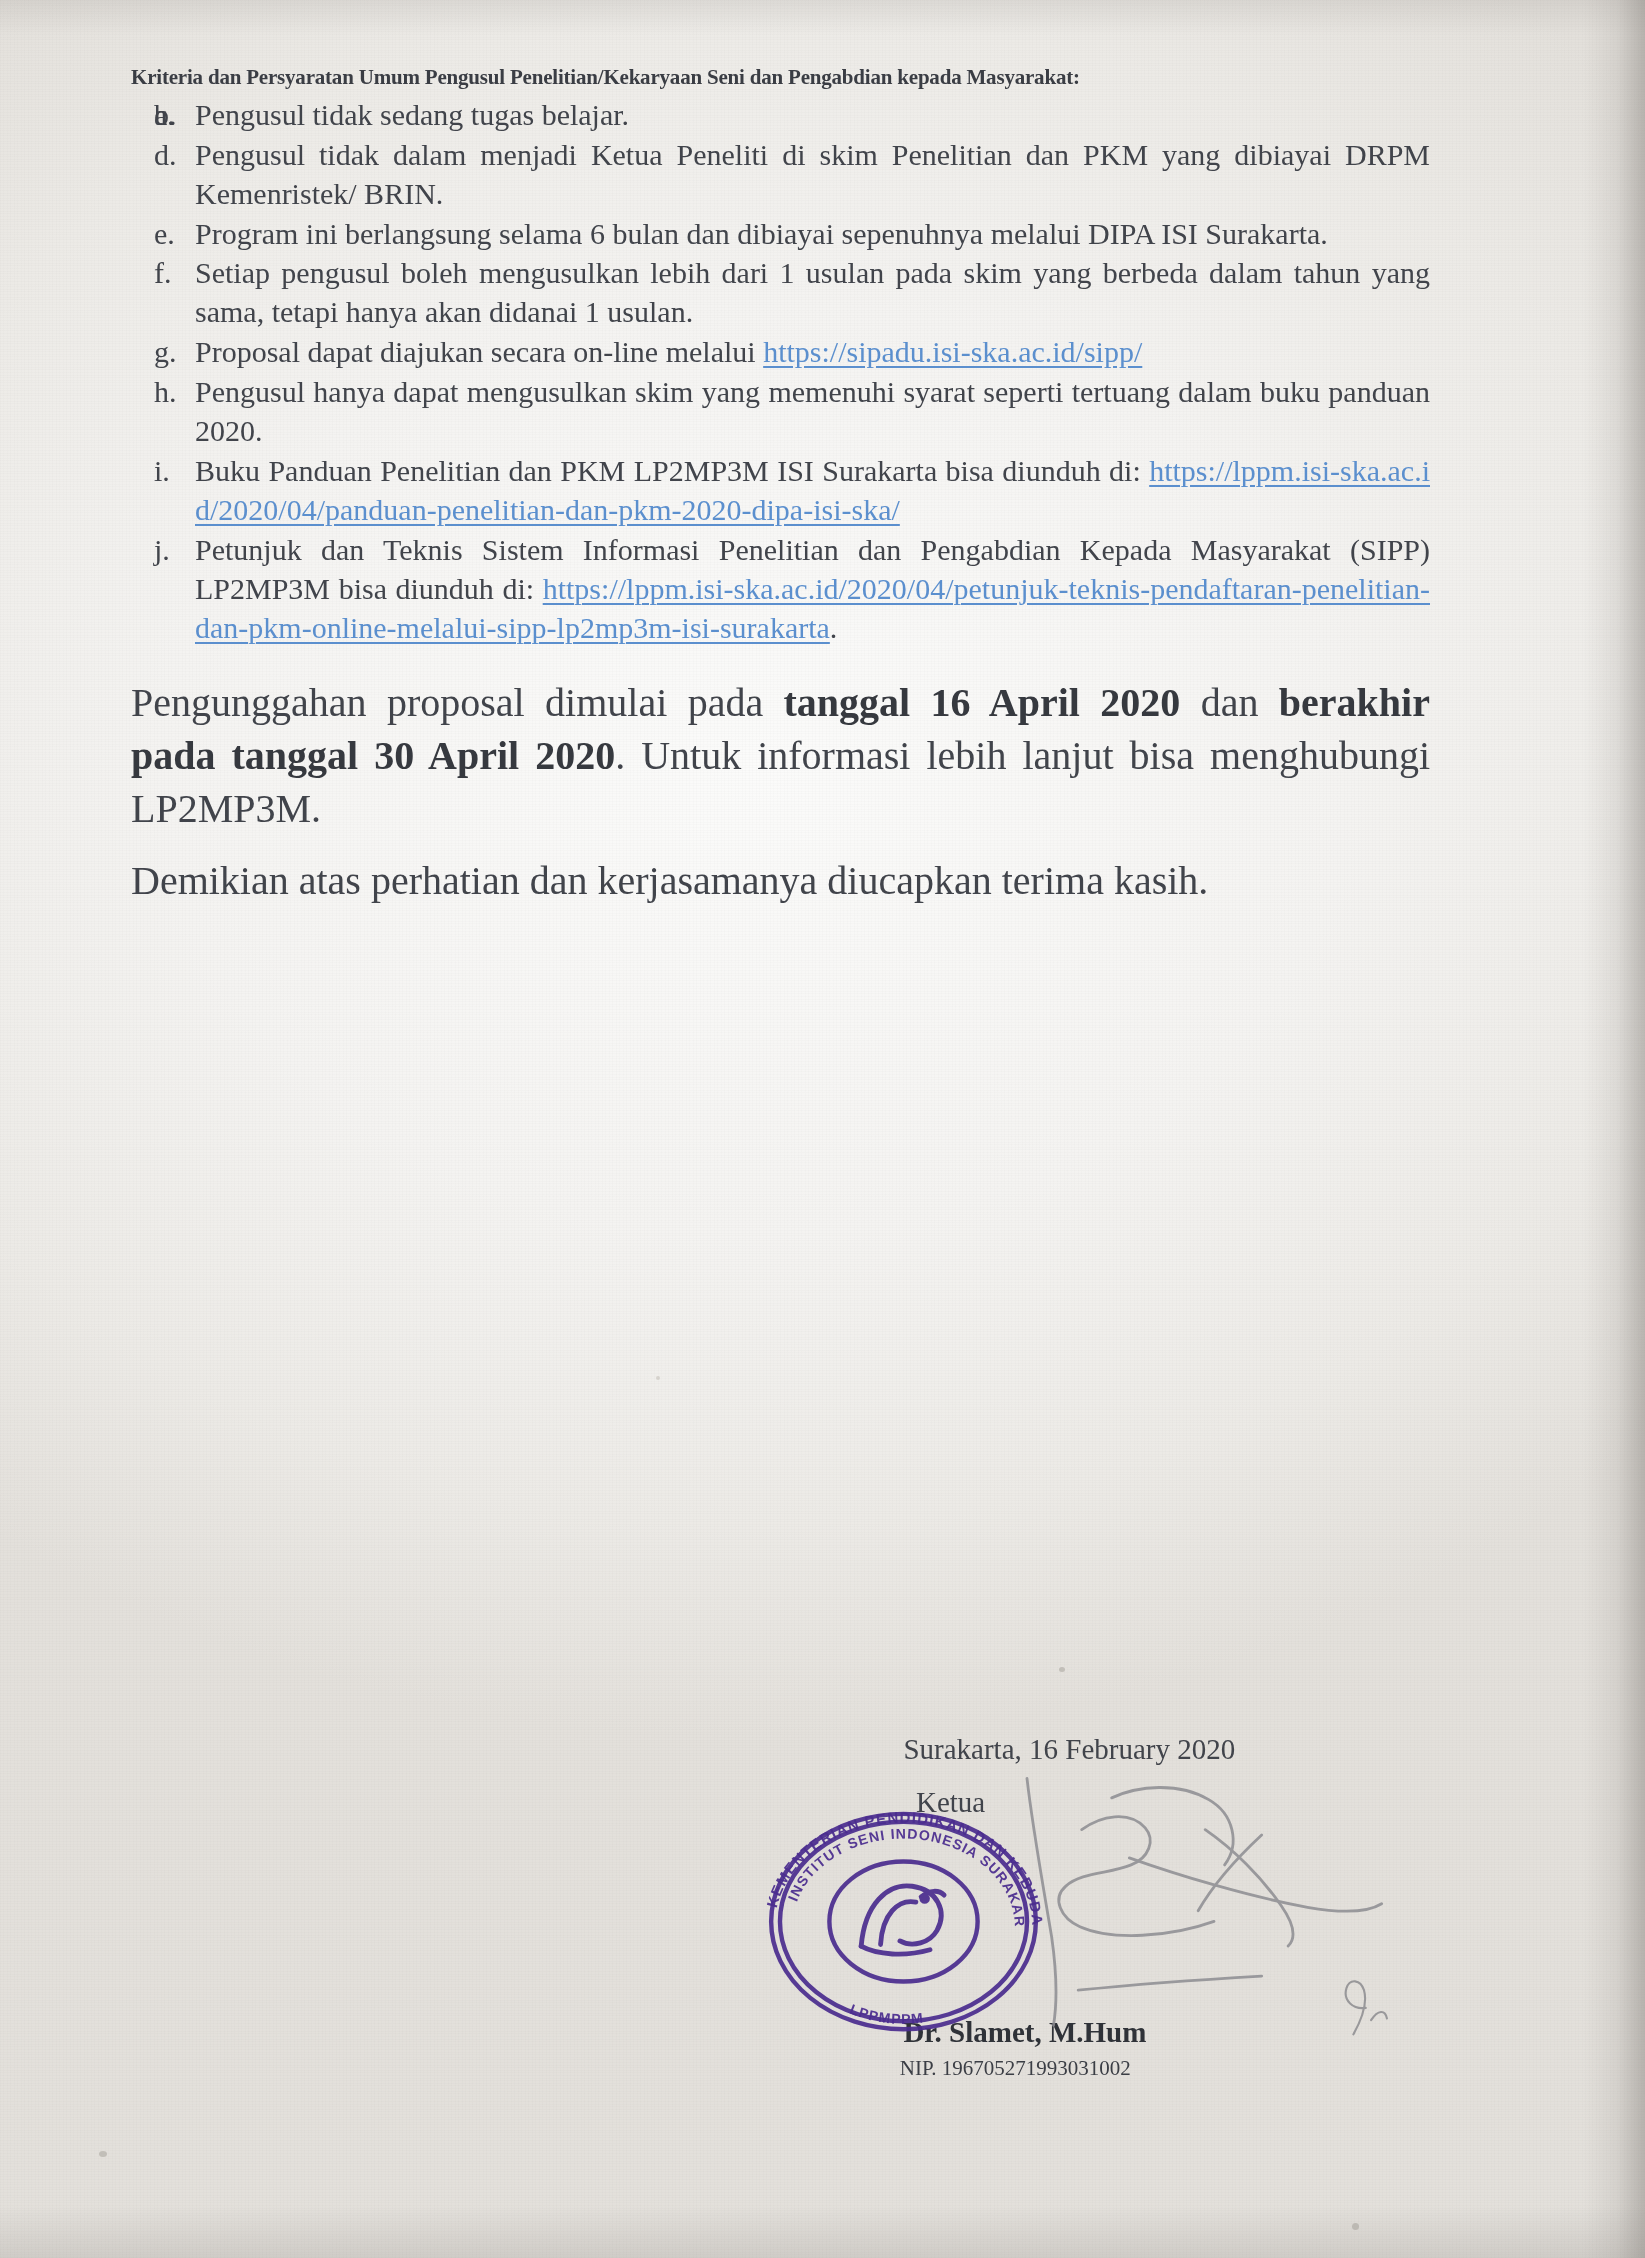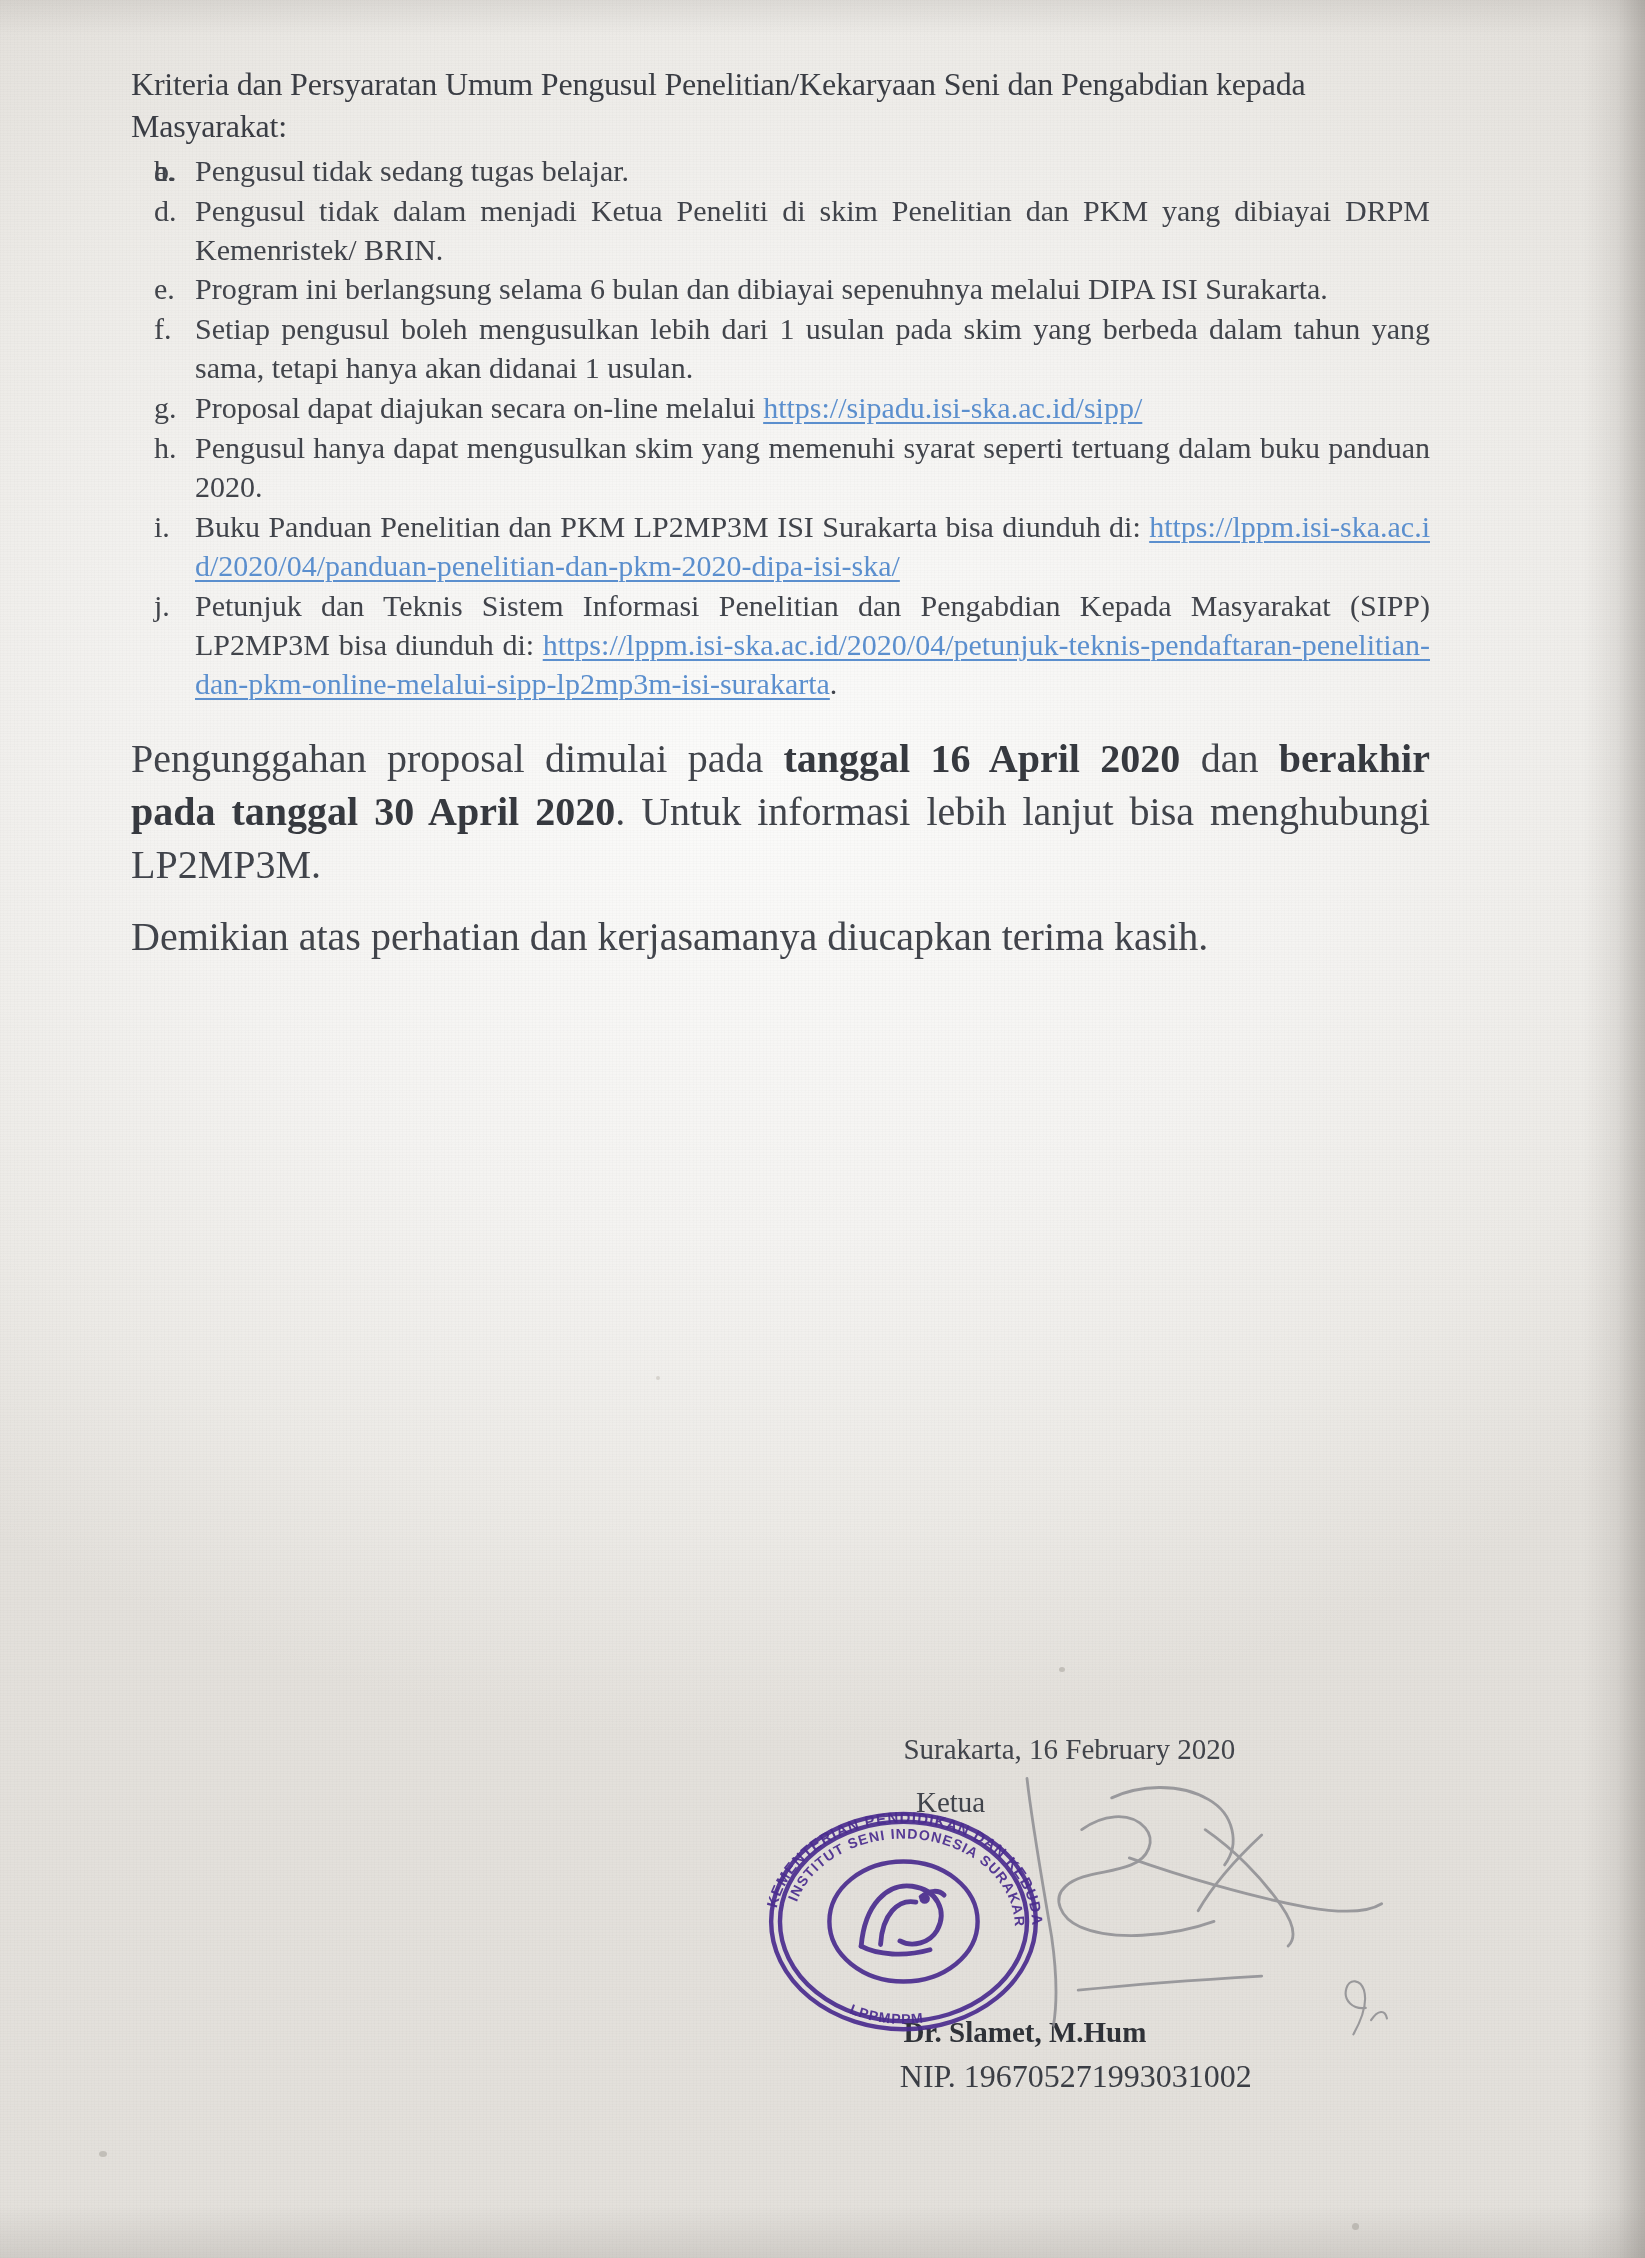--- a/index.html
+++ b/index.html
@@ -42,22 +42,22 @@
     pointer-events:none;
   }
 
   
   #content{
     position:absolute;
     left:131px; top:64px; width:1299px;
     color:#3e4148;
   }
   .heading{
-    font-weight:normal;
-    font-size:32px;
+    font-weight:bold;
+    font-size:21px;
     line-height:1.30;
     letter-spacing:-0.2px;
     color:#3a3d44;
     margin:0 0 1.8px 0;
   }
   ol.abc{
     list-style:none;
     margin:3.5px 0 0 0;
     padding:0;
   }
@@ -107,21 +107,21 @@
   #sig .role{ padding-left:25px;margin-top:12px; }
   #sig .name{
     font-weight:bold;
     font-size:29px;
     color:#2f3238;
     margin-top:189px;
     padding-left:12.4px;
     white-space:nowrap;
   }
   #sig .nip{
-    font-size:32px;
+    font-size:21px;
     color:#3b3e45;
     padding-left:8.8px;
     white-space:nowrap;
   }
 
   
   #stamp{
     position:absolute;
     left:748px; top:1798px;
     width:311px;height:240px;

